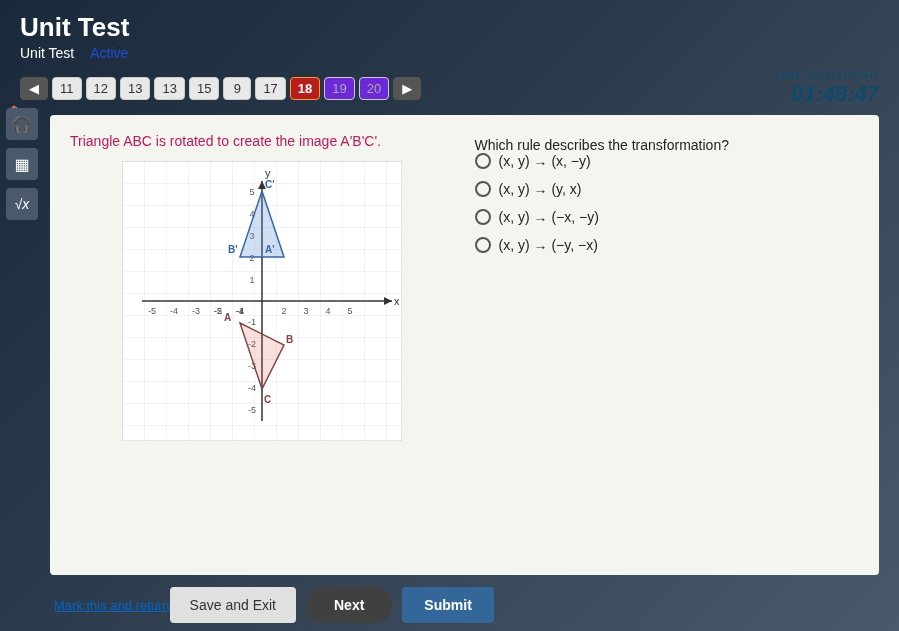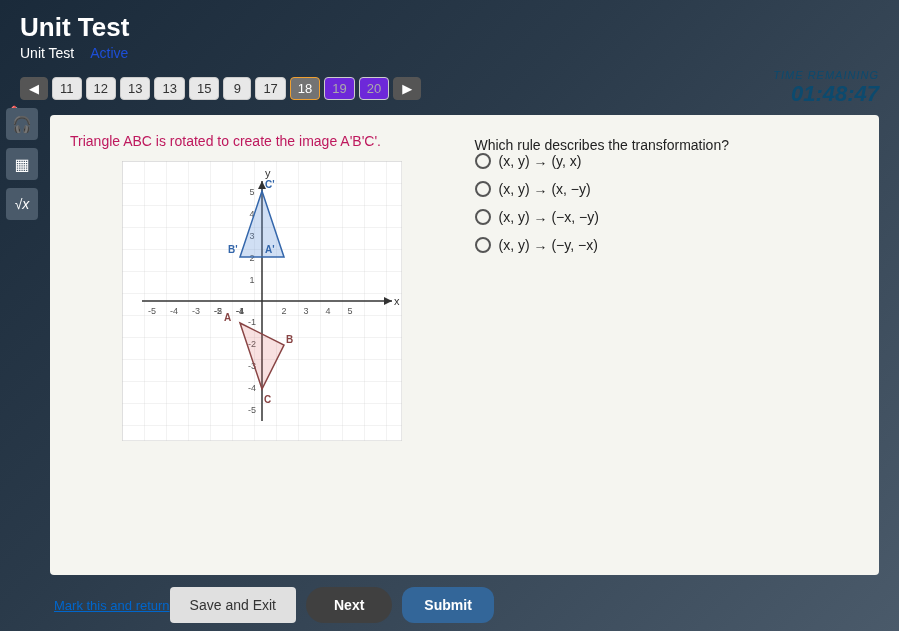--- a/index.html
+++ b/index.html
@@ -50,24 +50,24 @@
       border: 1px solid #ccc;
       border-radius: 4px;
       padding: 3px 7px;
       font-size: 13px;
       cursor: pointer;
       color: #333;
       min-width: 28px;
       text-align: center;
     }
     .nav-btn.active {
-      background: #737373;
+      background: #b91c1c;
       color: #fff;
       border-color: #f0a030;
-      font-weight: normal;
+      font-weight: bold;
     }
     .nav-btn.arrow {
       background: #555;
       color: #fff;
       border-color: #555;
     }
     .nav-btn.disabled {
       background: #6d28d9;
       color: #aaa;
     }
@@ -228,21 +228,21 @@
       padding: 10px 28px;
       font-size: 14px;
       cursor: pointer;
       font-weight: bold;
     }
 
     .btn-submit {
       background: #336699;
       color: #fff;
       border: none;
-      border-radius: 12px;
+      border-radius: 4px;
       padding: 10px 22px;
       font-size: 14px;
       cursor: pointer;
       font-weight: bold;
     }
 
     
     .edit-icon {
       position: absolute;
       left: 6px;
@@ -359,25 +359,25 @@
         </svg>
       </div>
     </div>
 
     <div class="right-section">
       <div class="which-rule">Which rule describes the transformation?</div>
 
       <ul class="options-list">
         <li class="option-item">
           <span class="radio-circle"></span>
-          <span class="option-text">(x, y) → (y, x)</span>
+          <span class="option-text">(x, y) → (x, −y)</span>
         </li>
         <li class="option-item">
           <span class="radio-circle"></span>
-          <span class="option-text">(x, y) → (x, −y)</span>
+          <span class="option-text">(x, y) → (y, x)</span>
         </li>
         <li class="option-item">
           <span class="radio-circle"></span>
           <span class="option-text">(x, y) → (−x, −y)</span>
         </li>
         <li class="option-item">
           <span class="radio-circle"></span>
           <span class="option-text">(x, y) → (−y, −x)</span>
         </li>
       </ul>

